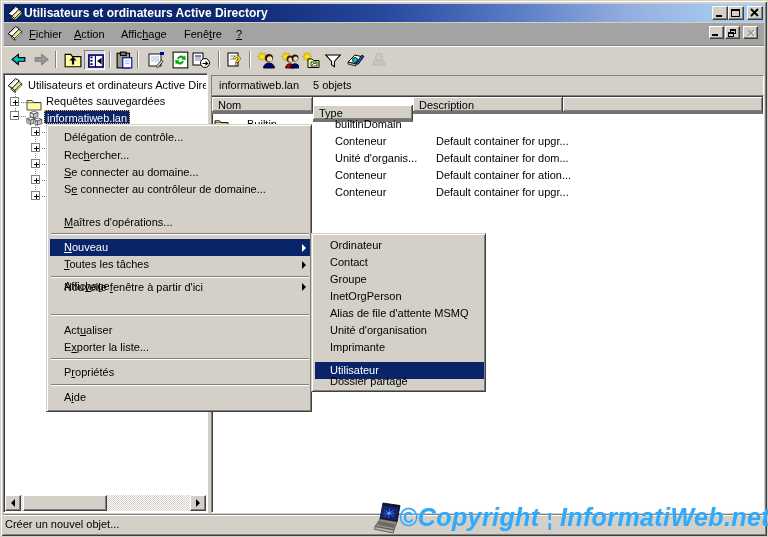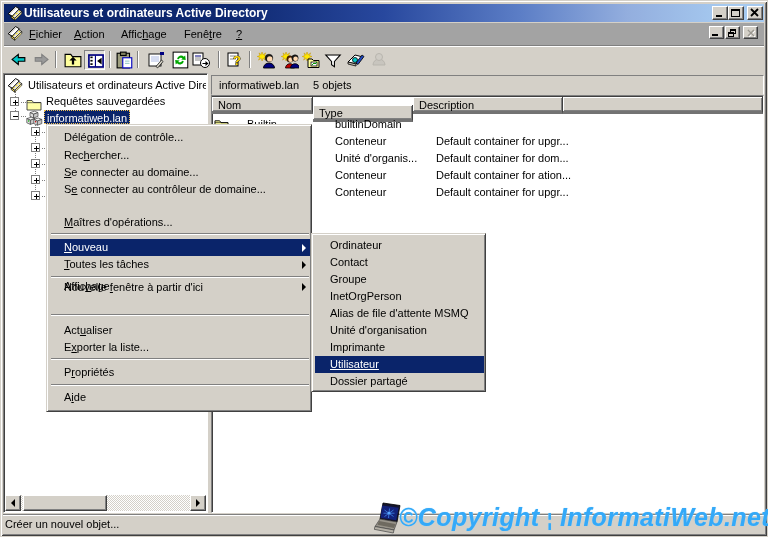--- a/index.html
+++ b/index.html
@@ -383,15 +383,15 @@
 </div>
 
 <div class="abs submenu">
   <div class="smi" style="top:3px;">Ordinateur</div>
   <div class="smi" style="top:20px;">Contact</div>
   <div class="smi" style="top:37px;">Groupe</div>
   <div class="smi" style="top:54px;">InetOrgPerson</div>
   <div class="smi" style="top:71px;">Alias de file d'attente MSMQ</div>
   <div class="smi" style="top:88px;">Unité d'organisation</div>
   <div class="smi" style="top:105px;">Imprimante</div>
-  <div class="smi sel" style="top:122px;text-decoration:underline;">Utilisateur</div>
+  <div class="smi sel" style="top:128px;">Utilisateur</div>
   <div class="smi" style="top:139px;">Dossier partagé</div>
 </div>
 
 </body></html>

